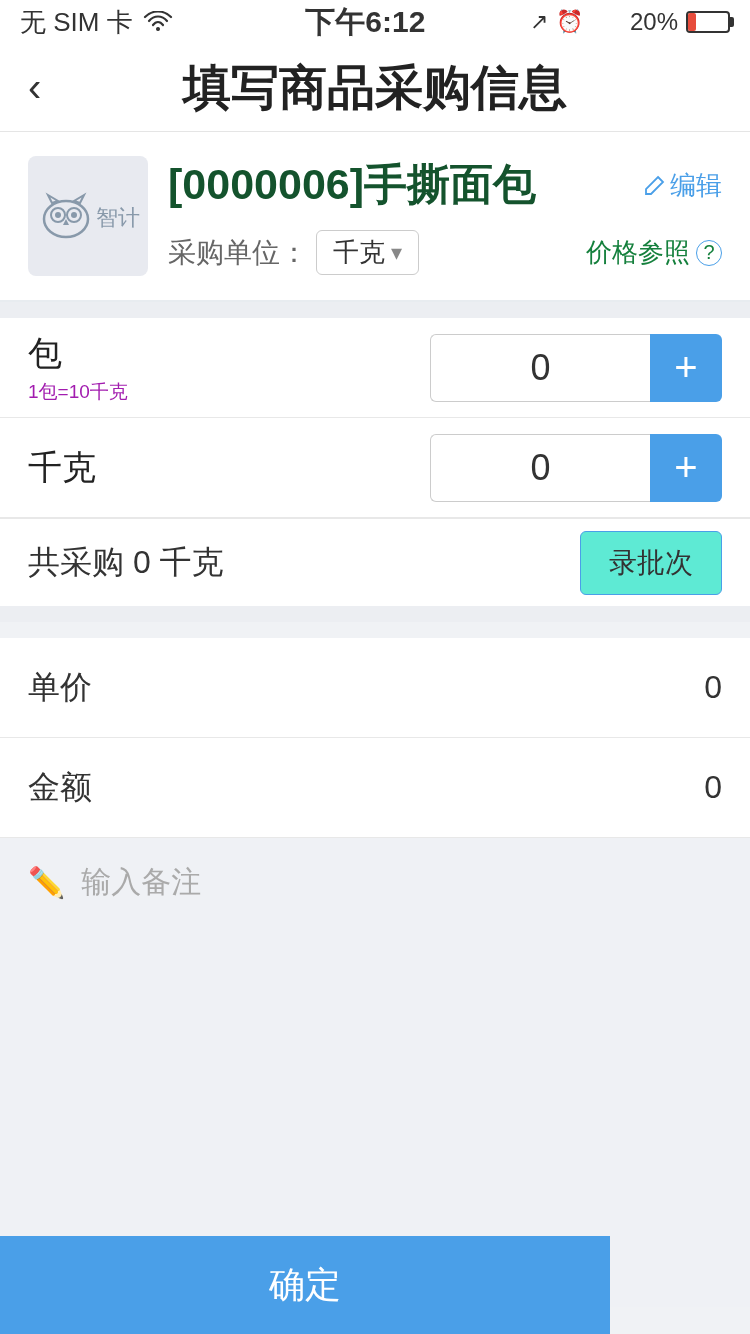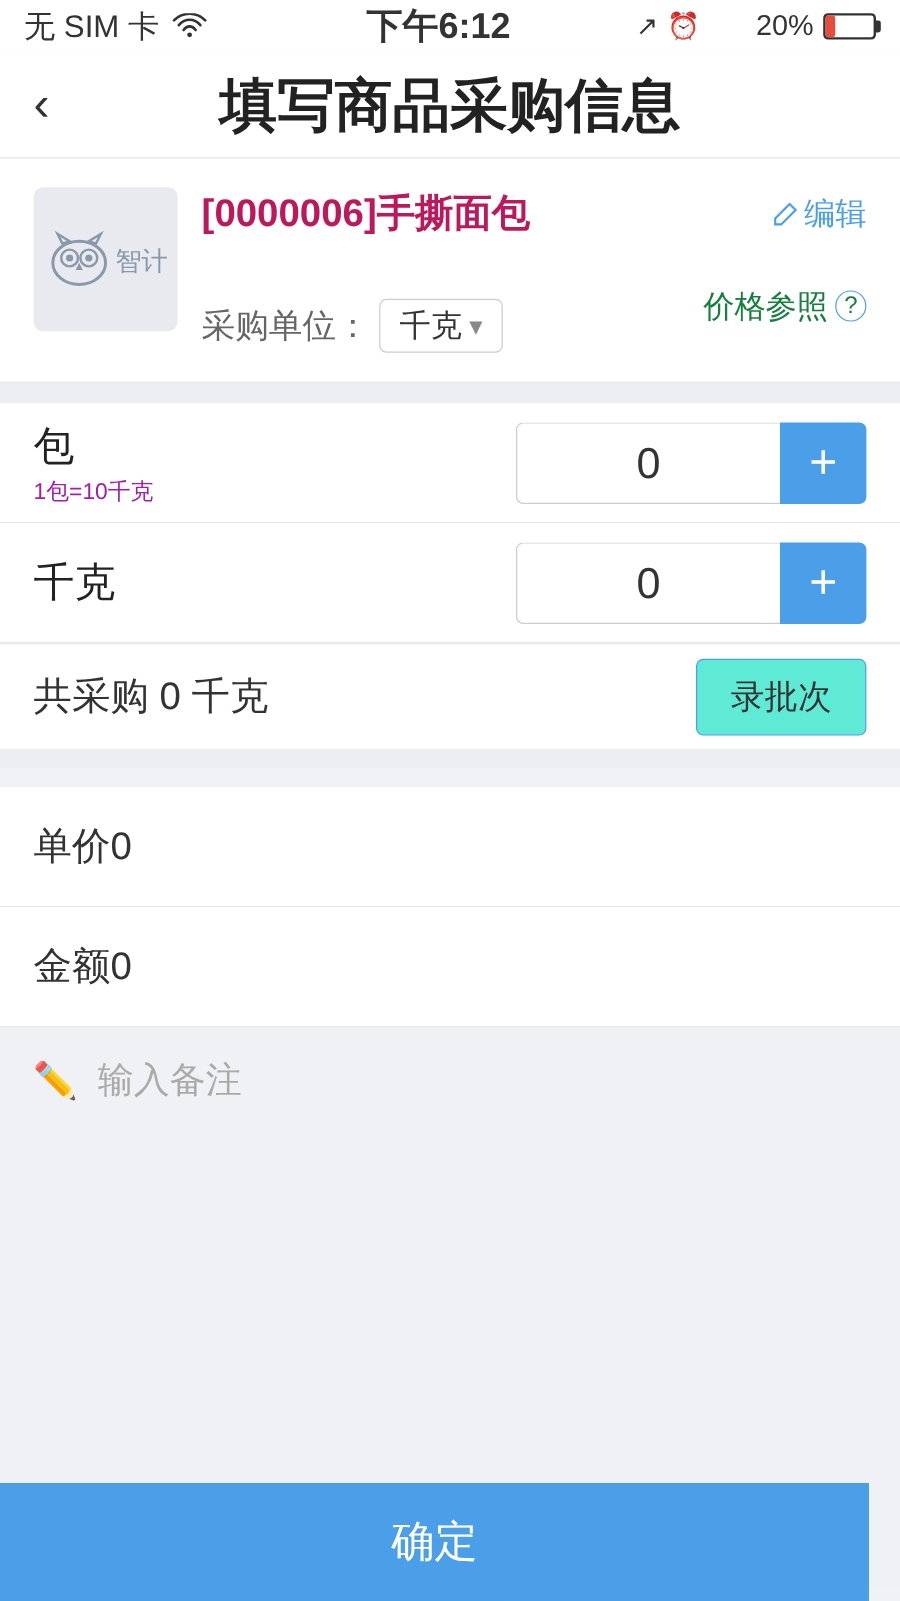--- a/index.html
+++ b/index.html
@@ -105,23 +105,23 @@
     }
     .product-info {
       flex: 1;
     }
     .product-name-row {
       display: flex;
       justify-content: space-between;
       align-items: center;
     }
     .product-name {
-      font-size: 32px;
+      font-size: 43px;
       font-weight: 600;
-      color: #be185d;
+      color: #14532d;
     }
     .edit-btn {
       font-size: 26px;
       color: #4a9fe8;
       cursor: pointer;
       display: flex;
       align-items: center;
       gap: 4px;
     }
     .product-unit-row {
@@ -245,20 +245,21 @@
     }
 
     
     .price-section {
       background: #fff;
       margin-top: 16px;
     }
     .price-row {
       display: flex;
       align-items: center;
+      justify-content: space-between;
       padding: 0 28px;
       height: 100px;
       border-bottom: 1px solid #e8e8e8;
     }
     .price-label {
       font-size: 32px;
       color: #333;
     }
     .price-value {
       font-size: 32px;
@@ -289,21 +290,21 @@
       background: #eff1f5;
       flex: 1;
       min-height: 380px;
     }
 
     
     .confirm-btn-wrap {
       position: fixed;
       bottom: 0;
       left: 0;
-      width: 724px;
+      width: 610px;
       height: 98px;
       background: #4a9fe8;
       display: flex;
       align-items: center;
       justify-content: center;
       cursor: pointer;
     }
     .confirm-btn-text {
       font-size: 36px;
       color: #fff;
@@ -365,21 +366,21 @@
     <div class="product-name-row">
       <span class="product-name">[0000006]手撕面包</span>
       <span class="edit-btn">
         <svg width="22" height="22" viewBox="0 0 22 22">
           <path d="M14 3l5 5L7 20H2v-5L14 3z" fill="none" stroke="#4a9fe8" stroke-width="1.8"></path>
         </svg>
         <span>编辑</span>
       </span>
     </div>
     <div class="product-unit-row">
-      <div style="display:flex;align-items:center;gap:8px;margin-top:33px;">
+      <div style="display:flex;align-items:center;gap:8px;">
         <span class="unit-label">采购单位：</span>
         <div class="unit-select">
           <span>千克</span>
           <span style="font-size:22px;color:#888;">▾</span>
         </div>
       </div>
       <div class="price-ref-btn">
         <span>价格参照</span>
         <span style="border:1.5px solid #4a9fe8;border-radius:50%;width:26px;height:26px;display:inline-flex;align-items:center;justify-content:center;font-size:20px;">?</span>
       </div>

